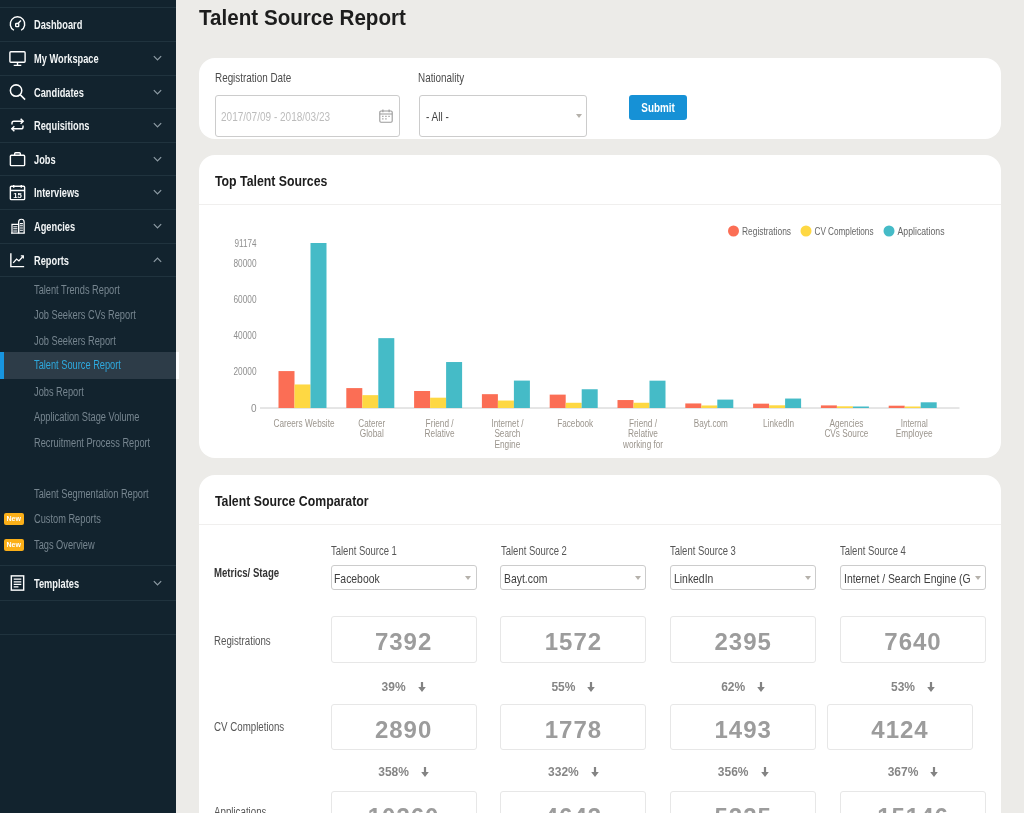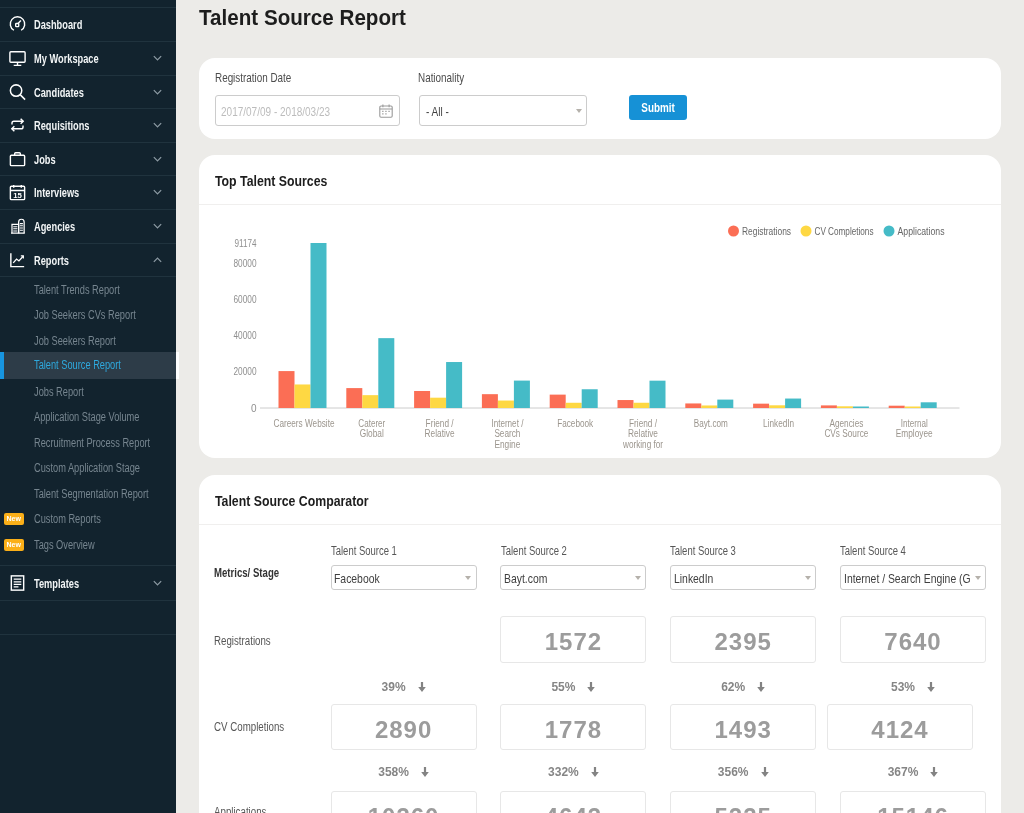--- a/index.html
+++ b/index.html
@@ -22,21 +22,21 @@
 
 .main { position:absolute; left:176px; top:0; width:848px; height:813px; }
 h1.title { position:absolute; left:23px; top:5px; font-size:22px; font-weight:700; color:#1d1d1d; transform:scaleX(0.937); transform-origin:0 50%; white-space:nowrap; }
 .card { position:absolute; left:23px; width:802px; background:#fff; border-radius:16px; }
 .card-hd { position:absolute; left:0; top:0; width:100%; height:50px; border-bottom:1px solid #f0efee; }
 .card-hd span { position:absolute; left:16px; top:50%; transform:translateY(-50%) scaleX(0.82); transform-origin:0 50%; font-size:15px; font-weight:700; color:#1d1d1d; white-space:nowrap; }
 
 
 #filter { top:58px; height:81px; }
 .flabel { position:absolute; font-size:13px; color:#4c4c4c; line-height:13px; transform:scaleX(0.76); transform-origin:0 50%; white-space:nowrap; }
-.finput { position:absolute; border:1px solid #ccc; border-radius:3px; background:#fff; height:31px; }
+.finput { position:absolute; border:1px solid #ccc; border-radius:3px; background:#fff; height:42px; }
 .finput .txt { position:absolute; top:50%; font-size:13px; transform:translateY(-50%) scaleX(0.77); transform-origin:0 50%; white-space:nowrap; }
 .gray { color:#bcbcbc; }
 .dark { color:#3f3f3f; }
 .dd-arrow { position:absolute; right:4.5px; top:50%; transform:translateY(-50%); width:0; height:0; border-left:3.8px solid transparent; border-right:3.8px solid transparent; border-top:4.3px solid #b5b1ab; }
 #submit { position:absolute; left:430px; top:37px; width:58px; height:25px; background:#1691d6; border-radius:3px; color:#fff; font-size:13px; font-weight:700; text-align:center; line-height:25px; }
 #submit span { display:inline-block; transform:scaleX(0.76); }
 
 
 #chart { top:155px; height:303px; }
 
@@ -168,23 +168,20 @@
       <span class="slbl">Talent Source Report</span>
     </div>
   <div class="sub-item" style="top:379px">
       <span class="slbl">Jobs Report</span>
     </div>
   <div class="sub-item" style="top:404.5px">
       <span class="slbl">Application Stage Volume</span>
     </div>
   <div class="sub-item" style="top:430px">
       <span class="slbl">Recruitment Process Report</span>
-    </div>
-  <div class="sub-item" style="top:455.5px">
-      <span class="slbl">Custom Application Stage</span>
     </div>
   <div class="sub-item" style="top:481px">
       <span class="slbl">Talent Segmentation Report</span>
     </div>
   <div class="sub-item" style="top:506.5px">
       <span class="badge">New</span>
       <span class="slbl">Custom Reports</span>
     </div>
   <div class="sub-item" style="top:532px">
       <span class="badge">New</span>
@@ -327,20 +324,23 @@
     <div class="csel" style="left:471.2px; top:90px">
         <span class="txt">LinkedIn</span>
         <div class="dd-arrow"></div>
       </div>
     <div class="csel" style="left:641px; top:90px">
         <span class="txt">Internet / Search Engine (G</span>
         <div class="dd-arrow"></div>
       </div>
 
     <span class="rlabel" style="top:160px">Registrations</span>
+    <div class="nbox" style="left:131.6px; top:141px">
+        <span>7392</span>
+      </div>
     <div class="nbox" style="left:301.4px; top:141px">
         <span>1572</span>
       </div>
     <div class="nbox" style="left:471.2px; top:141px">
         <span>2395</span>
       </div>
     <div class="nbox" style="left:641px; top:141px">
         <span>7640</span>
       </div>
 

